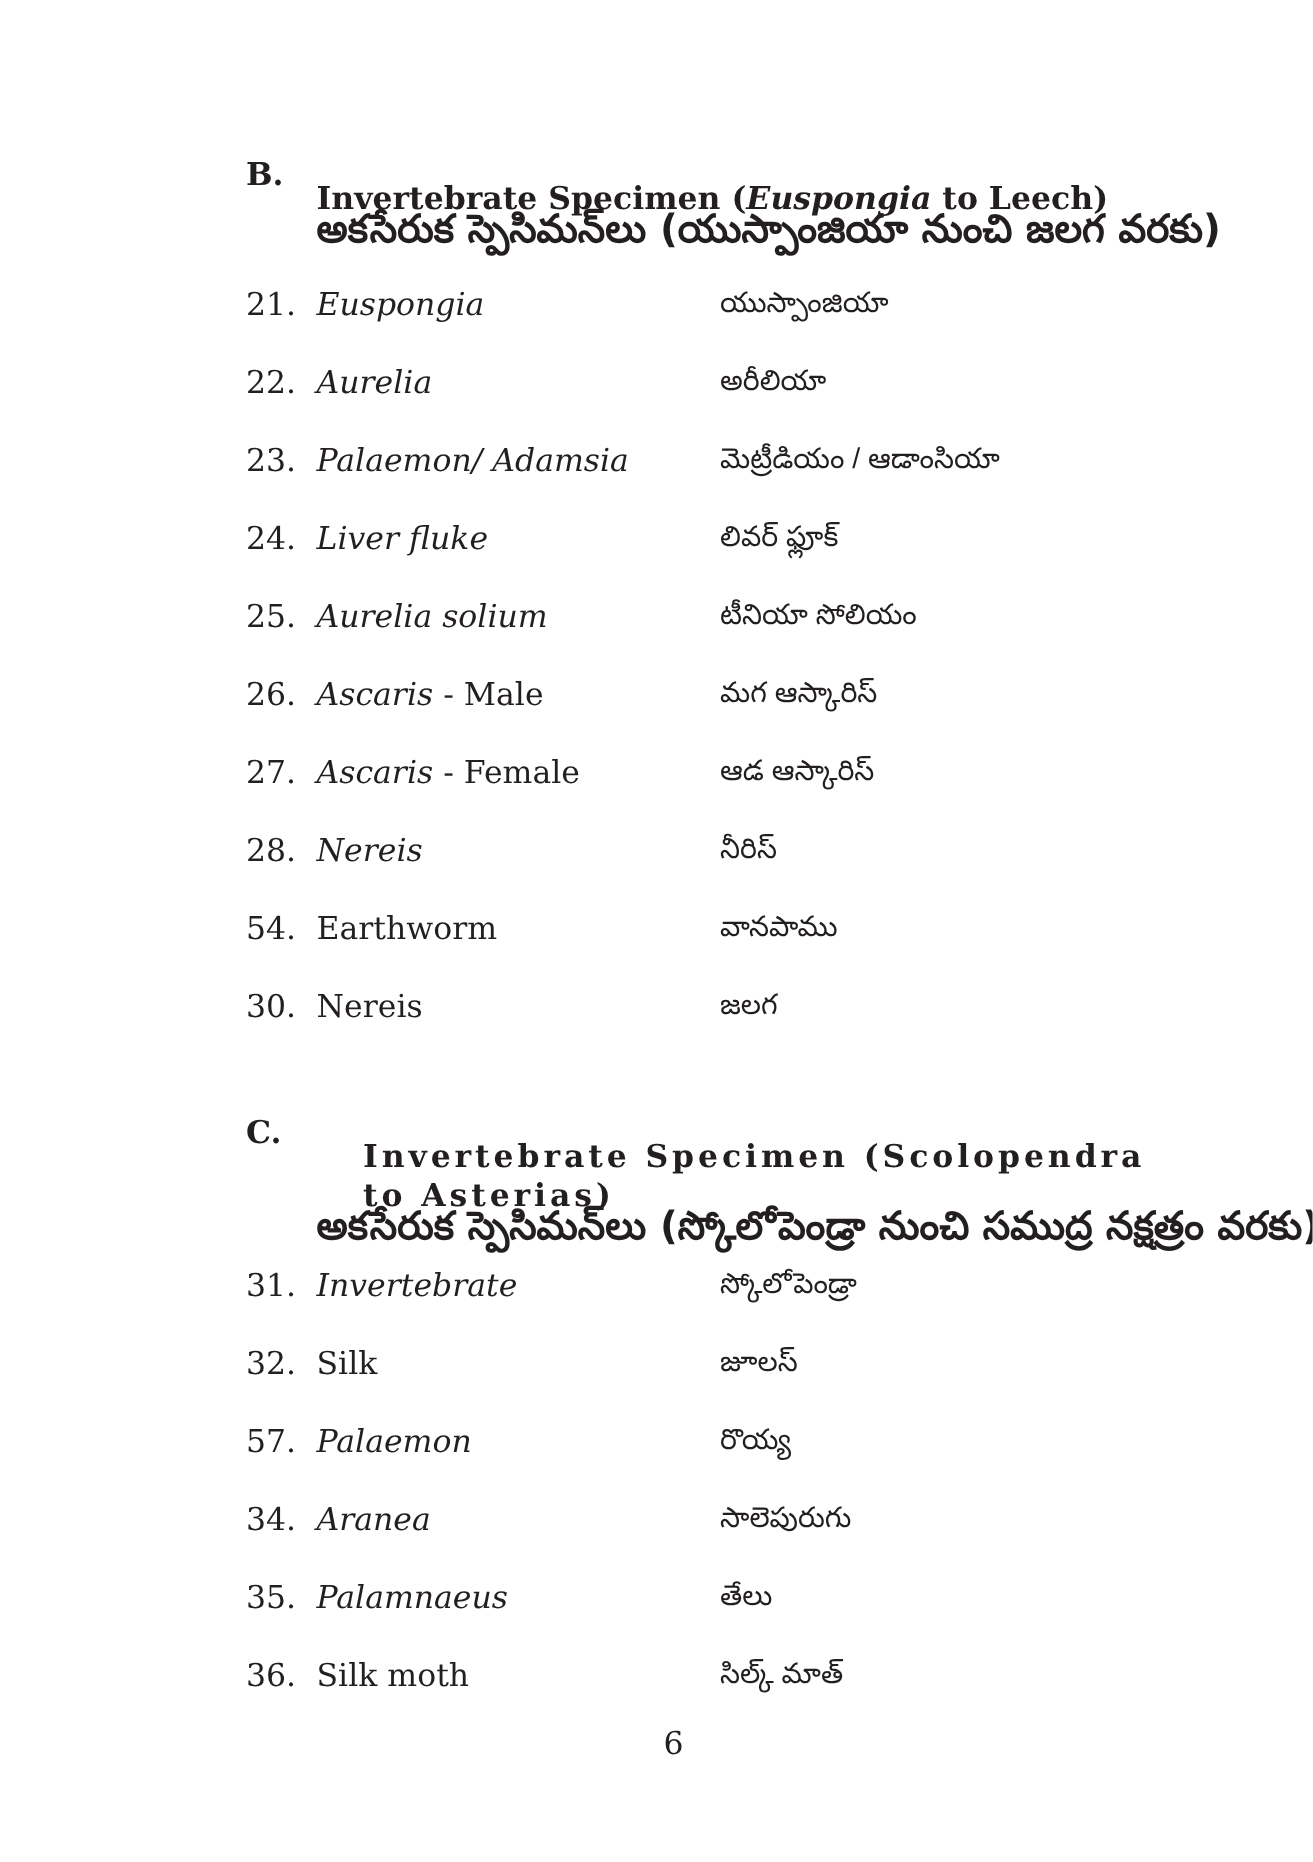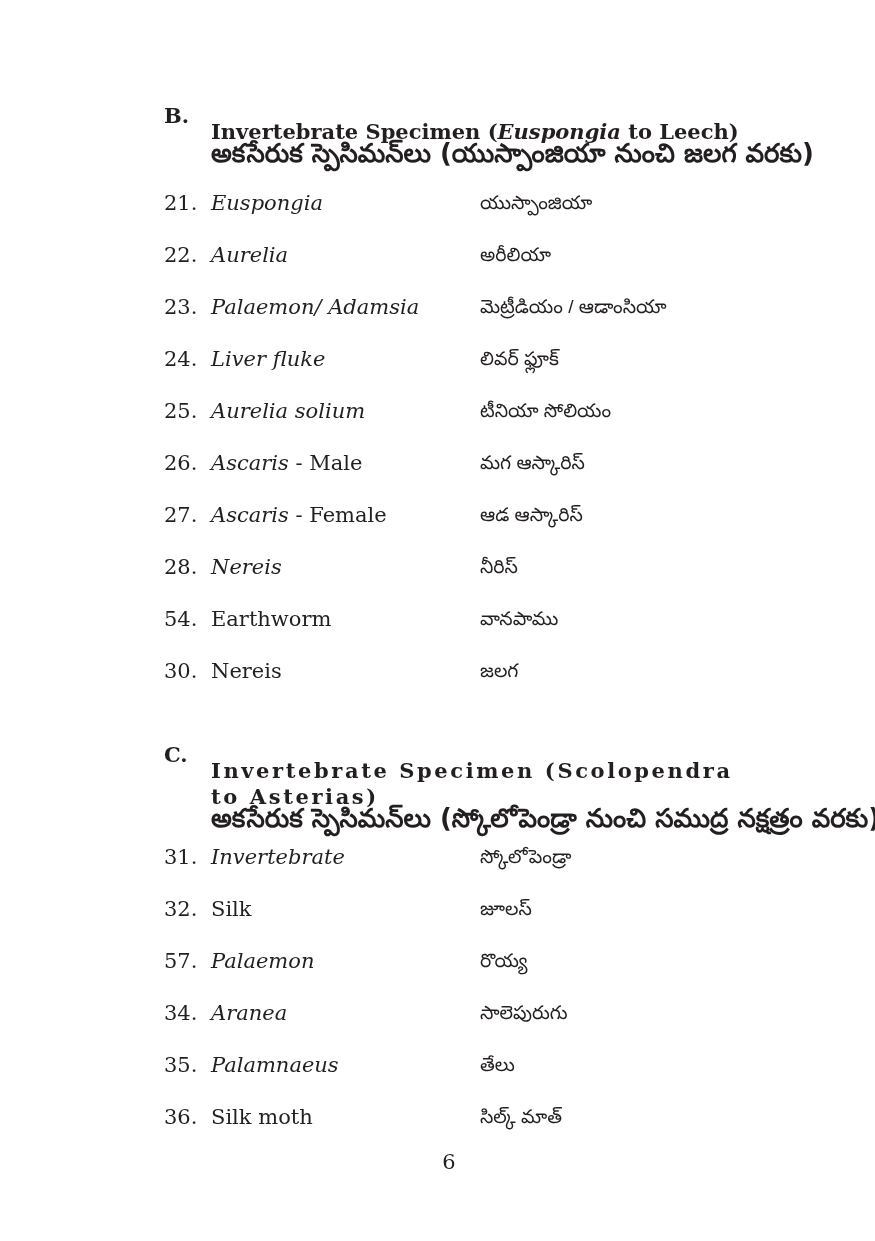--- a/index.html
+++ b/index.html
@@ -1,21 +1,21 @@
 <!DOCTYPE html>
 <html><head>
   <meta charset="utf-8">
   <style>
     html, body { margin: 0; padding: 0; background: #ffffff; }
     body { width: 875px; height: 1241px; position: relative; overflow: hidden;
       font-family: "DejaVu Serif", "Liberation Serif", serif; color: #231f20; }
     .section-head { position: absolute; left: 164px; font-weight: bold; font-size: 21px; line-height: 26px; }
     .section-head .letter { position: absolute; left: 0; top: 0; }
     .section-head .title { position: absolute; left: 47px; top: 16px; white-space: nowrap; }
-    .section-head .title.spaced { letter-spacing: 2.6px; width: 560px; white-space: normal; }
+    .section-head .title.spaced { letter-spacing: 2.6px; width: 560px; white-space: normal; margin-left: 31px; }
     .section-head .telugu { position: absolute; left: 47px; font-weight: bold; font-size: 26px; white-space: nowrap; font-family: "DejaVu Sans", sans-serif; }
     .row { position: absolute; left: 164px; height: 30px; font-size: 21px; line-height: 30px; white-space: nowrap; }
     .row .num { position: absolute; left: 0; }
     .row .en { position: absolute; left: 47px; }
     .row .en i { font-style: italic; }
     .row .te { position: absolute; left: 316px; font-size: 19px; font-family: Liberation Sans, sans-serif; }
     .page-num { position: absolute; left: 0; width: 898px; text-align: center; top: 1150px; font-size: 21px; }
   </style>
 </head>
 <body>

